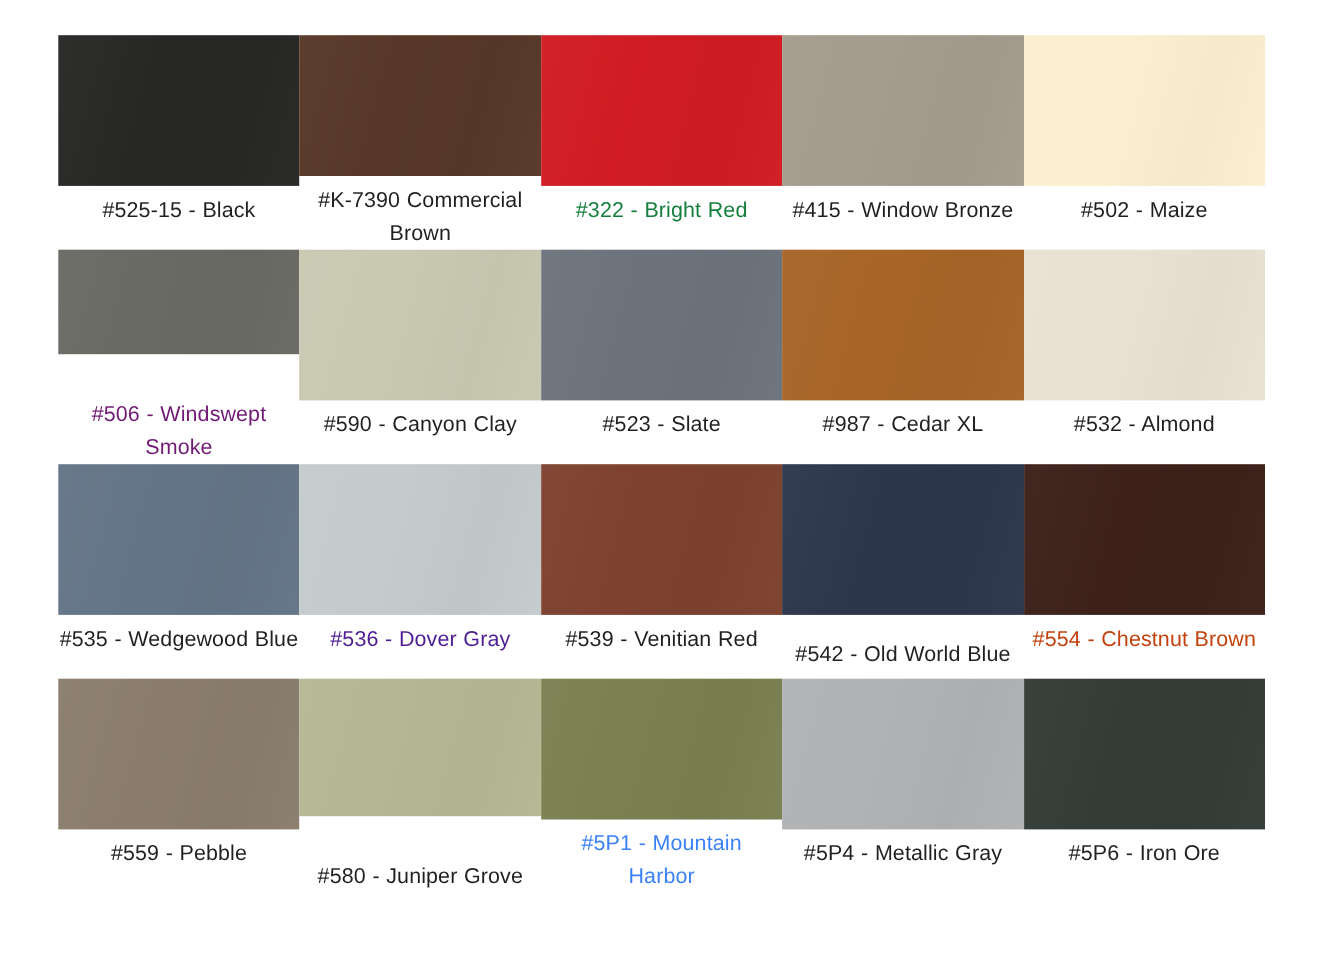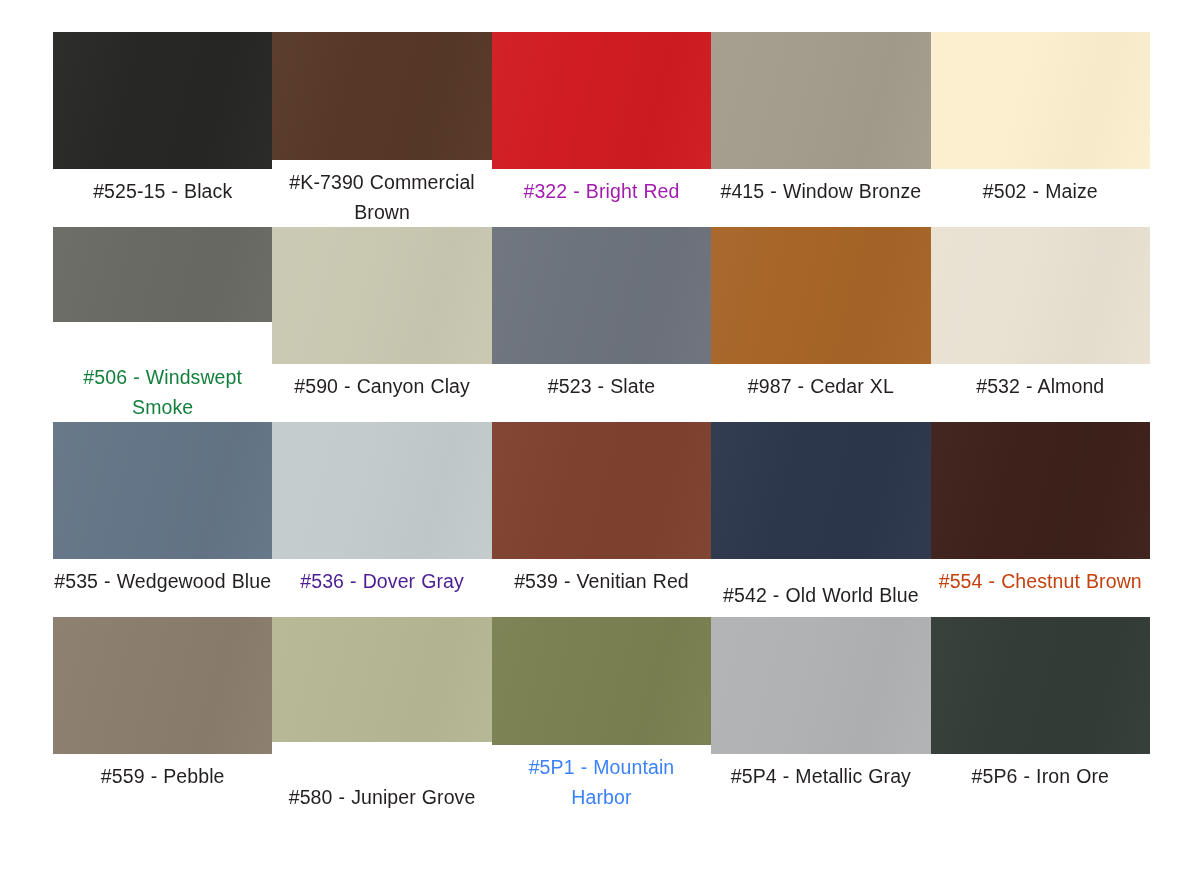--- a/index.html
+++ b/index.html
@@ -74,36 +74,36 @@
     <div class="swatch-cell">
       <div class="swatch-chip" style="background-color: rgb(39, 39, 38);"></div>
       <div class="swatch-label" style="color: rgb(35, 31, 32);">#525-15 - Black</div>
     </div>
     <div class="swatch-cell">
       <div class="swatch-chip" style="background-color: rgb(87, 56, 40);"></div>
       <div class="swatch-label" style="color: rgb(35, 31, 32);">#K-7390 Commercial Brown</div>
     </div>
     <div class="swatch-cell">
       <div class="swatch-chip" style="background-color: rgb(208, 28, 34);"></div>
-      <div class="swatch-label" style="color: #a21caf;">#322 - Bright Red</div>
+      <div class="swatch-label" style="color: #15803d;">#322 - Bright Red</div>
     </div>
     <div class="swatch-cell">
       <div class="swatch-chip" style="background-color: rgb(164, 156, 140);"></div>
       <div class="swatch-label" style="color: rgb(35, 31, 32);">#415 - Window Bronze</div>
     </div>
     <div class="swatch-cell">
       <div class="swatch-chip" style="background-color: rgb(252, 239, 207);"></div>
       <div class="swatch-label" style="color: rgb(35, 31, 32);">#502 - Maize</div>
     </div>
   </div>
 
   <div class="palette-row">
     <div class="swatch-cell">
       <div class="swatch-chip" style="background-color: rgb(104, 106, 99);"></div>
-      <div class="swatch-label" style="color: #15803d; margin-top: 40px;">#506 - Windswept Smoke</div>
+      <div class="swatch-label" style="color: #701a75; margin-top: 40px;">#506 - Windswept Smoke</div>
     </div>
     <div class="swatch-cell">
       <div class="swatch-chip" style="background-color: rgb(201, 200, 177);"></div>
       <div class="swatch-label" style="color: rgb(35, 31, 32);">#590 - Canyon Clay</div>
     </div>
     <div class="swatch-cell">
       <div class="swatch-chip" style="background-color: rgb(109, 115, 124);"></div>
       <div class="swatch-label" style="color: rgb(35, 31, 32);">#523 - Slate</div>
     </div>
     <div class="swatch-cell">

